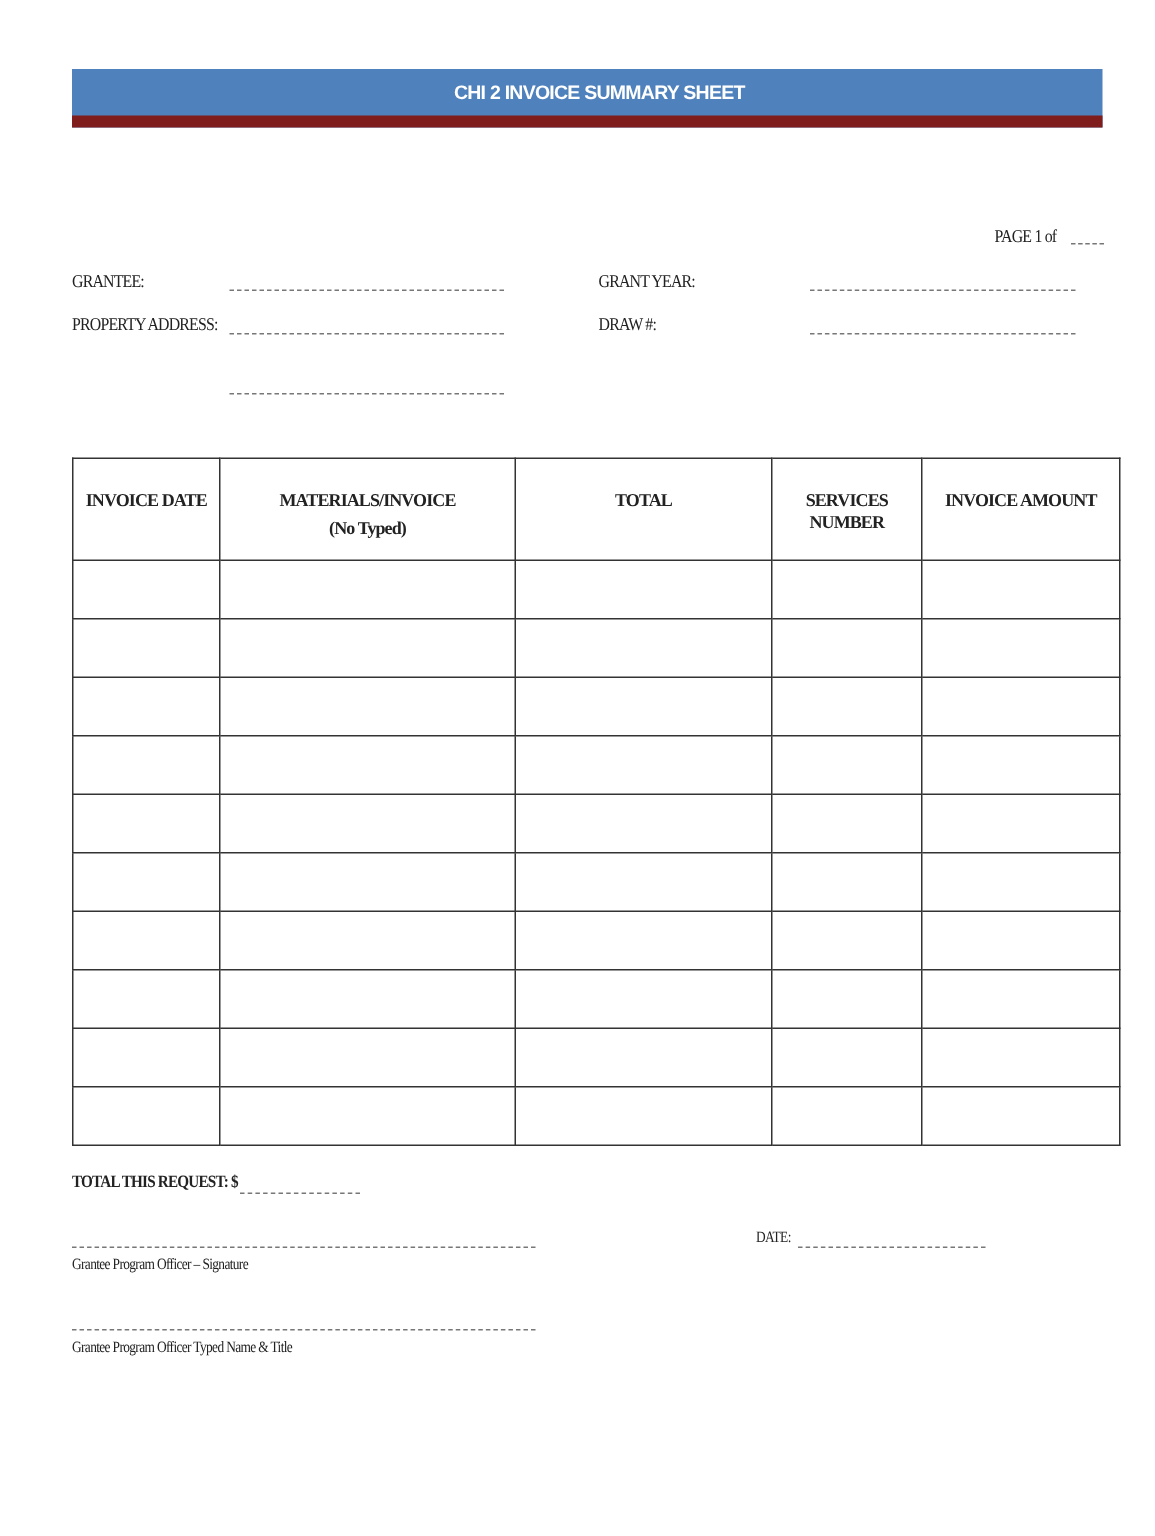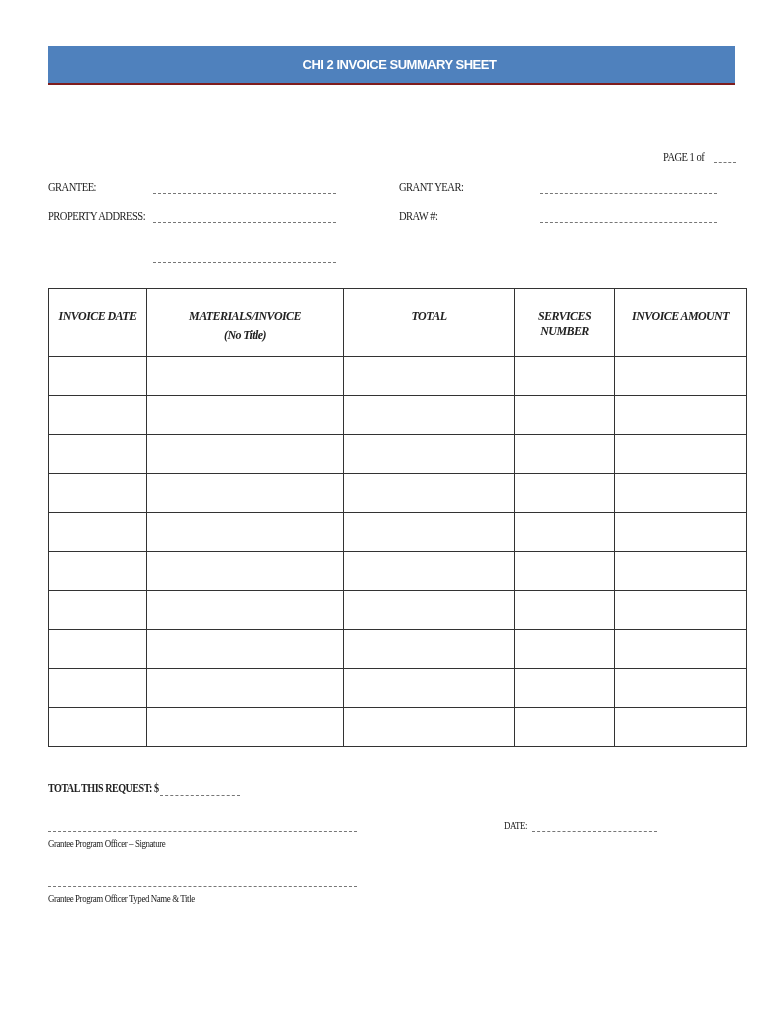--- a/index.html
+++ b/index.html
@@ -1,26 +1,26 @@
 <!DOCTYPE html>
 <html><head>
 <meta charset="utf-8">
 <style>
   html, body { margin:0; padding:0; background:#ffffff; }
   body { width:770px; height:1024px; position:relative; overflow:hidden;
          font-family:"Liberation Serif", serif; color:#222; }
   .abs { position:absolute; }
   .banner { left:48px; top:46px; width:687px; height:39px; background:#4f81bd;
-            border-bottom:2px solid #7f1d1d; box-sizing:border-box;
+            border-bottom:8px solid #7f1d1d; box-sizing:border-box;
             display:flex; align-items:center; justify-content:center;padding-left:16px; }
   .banner span { color:#ffffff; font-family:"Liberation Sans Narrow","Liberation Sans", sans-serif;
                  font-size:13px; font-weight:bold; letter-spacing:-0.5px; }
   .lbl { font-size:12px; letter-spacing:-0.6px; transform:scaleX(0.88); transform-origin:left center; white-space:nowrap; }
   .line { border-bottom:1px dashed #777; height:0; }
-  table.inv { position:absolute; left:48px; top:288px; border-collapse:collapse;font-style:italic; }
+  table.inv { position:absolute; left:48px; top:305px; border-collapse:collapse; }
   table.inv td, table.inv th { border:1.5px solid #333; padding:0; }
   table.inv th { height:68px; vertical-align:top; font-size:12px; font-weight:bold;
                  letter-spacing:-0.6px; padding-top:20px; box-sizing:border-box; text-align:center; }
   table.inv th .sub { display:block; font-weight:normal; font-weight:bold; margin-top:4px; }
   table.inv td { height:38px; }
   .small { font-size:10.5px; letter-spacing:-0.5px; white-space:nowrap; }
 </style>
 </head>
 <body>
 
@@ -50,21 +50,21 @@
   <colgroup>
     <col style="width:98px">
       <col style="width:197px">
       <col style="width:171px">
       <col style="width:100px">
       <col style="width:132px">
   </colgroup>
   <tbody>
       <tr>
     <th><span>INVOICE DATE</span></th>
-    <th><span>MATERIALS/INVOICE</span><span class="sub">(No Title)</span></th>
+    <th><span>MATERIALS/INVOICE</span><span class="sub">(No Typed)</span></th>
     <th><span>TOTAL</span></th>
     <th><span>SERVICES NUMBER</span></th>
     <th><span>INVOICE AMOUNT</span></th>
   </tr>
   <tr>
         <td></td>
         <td></td>
         <td></td>
         <td></td>
         <td></td>

